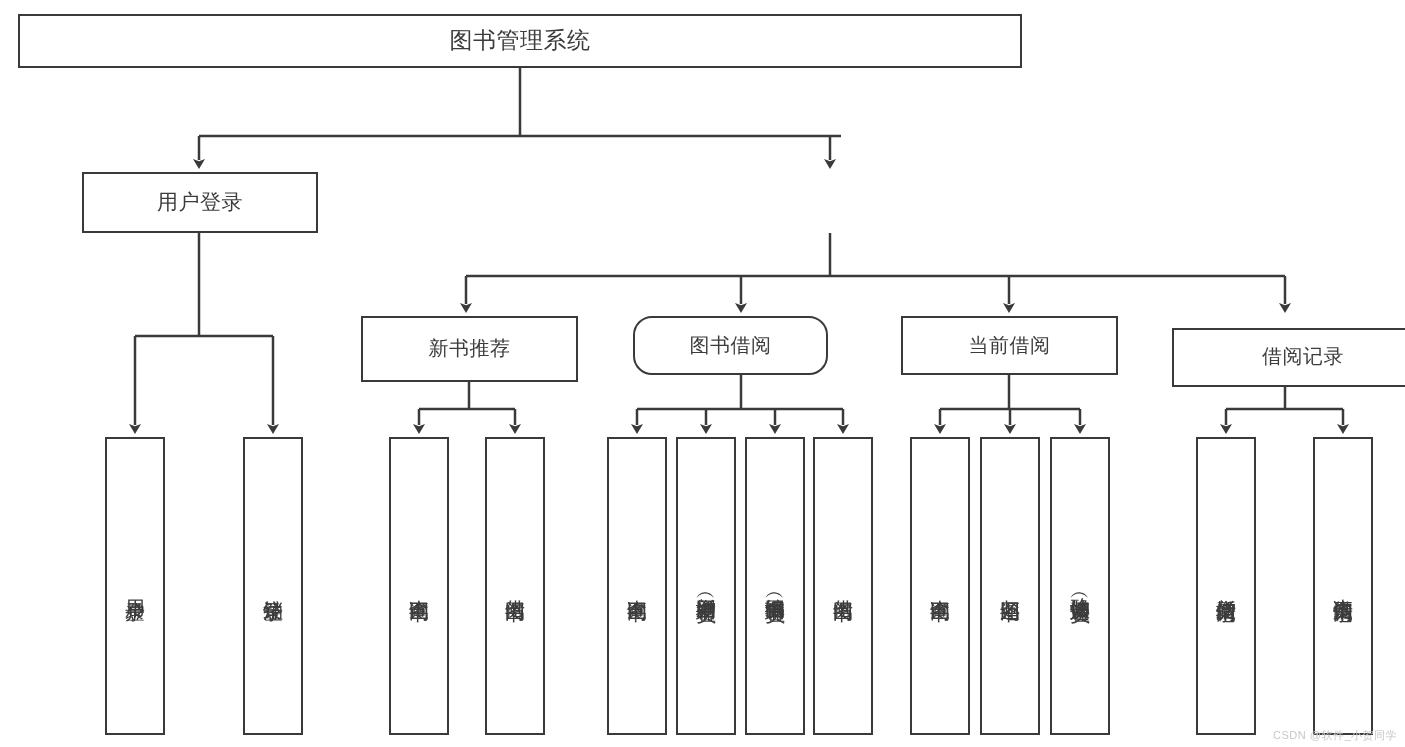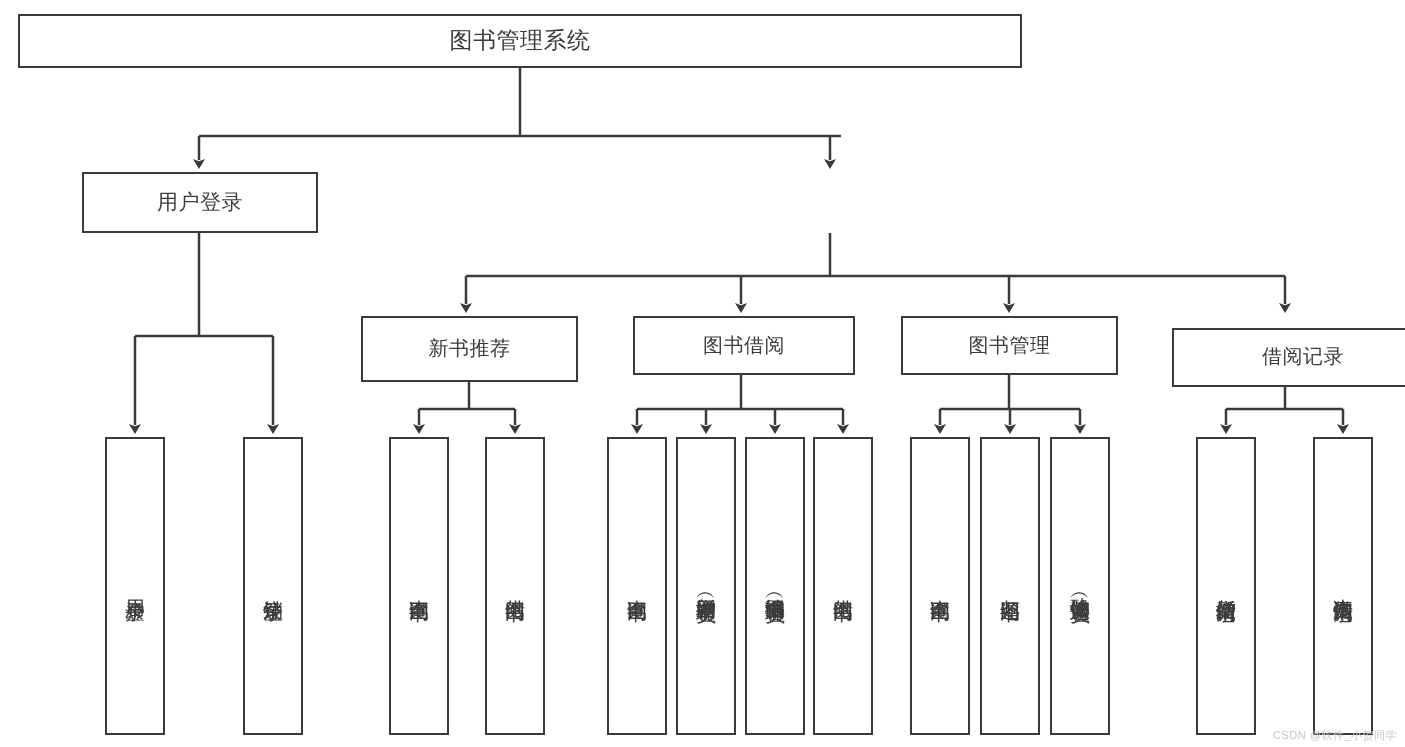--- a/index.html
+++ b/index.html
@@ -135,25 +135,25 @@
     <span class="label">图书管理系统</span>
   </div>
 
   <div class="node level1" style="left: 82px; top: 172px; width: 236px; height: 61px;">
     <span class="label">用户登录</span>
   </div>
 
   <div class="node level2" style="left: 361px; top: 316px; width: 217px; height: 66px;">
     <span class="label">新书推荐</span>
   </div>
-  <div class="node level2" style="left: 633px; top: 316px; width: 222px; height: 59px;">
+  <div class="node level2" style="left: 633px; top: 316px; width: 195px; height: 59px; border-radius: 19px;">
     <span class="label">图书借阅</span>
   </div>
   <div class="node level2" style="left: 901px; top: 316px; width: 217px; height: 59px;">
-    <span class="label">图书管理</span>
+    <span class="label">当前借阅</span>
   </div>
   <div class="node level2" style="left: 1172px; top: 328px; width: 262px; height: 59px; font-family: Liberation Mono, monospace;">
     <span class="label">借阅记录</span>
   </div>
 
   <div class="node leaf" style="left: 105px; top: 437px; width: 60px; height: 298px;">
     <span class="label">用户登录</span>
   </div>
   <div class="node leaf" style="left: 243px; top: 437px; width: 60px; height: 298px;">
     <span class="label">注销登录</span>

